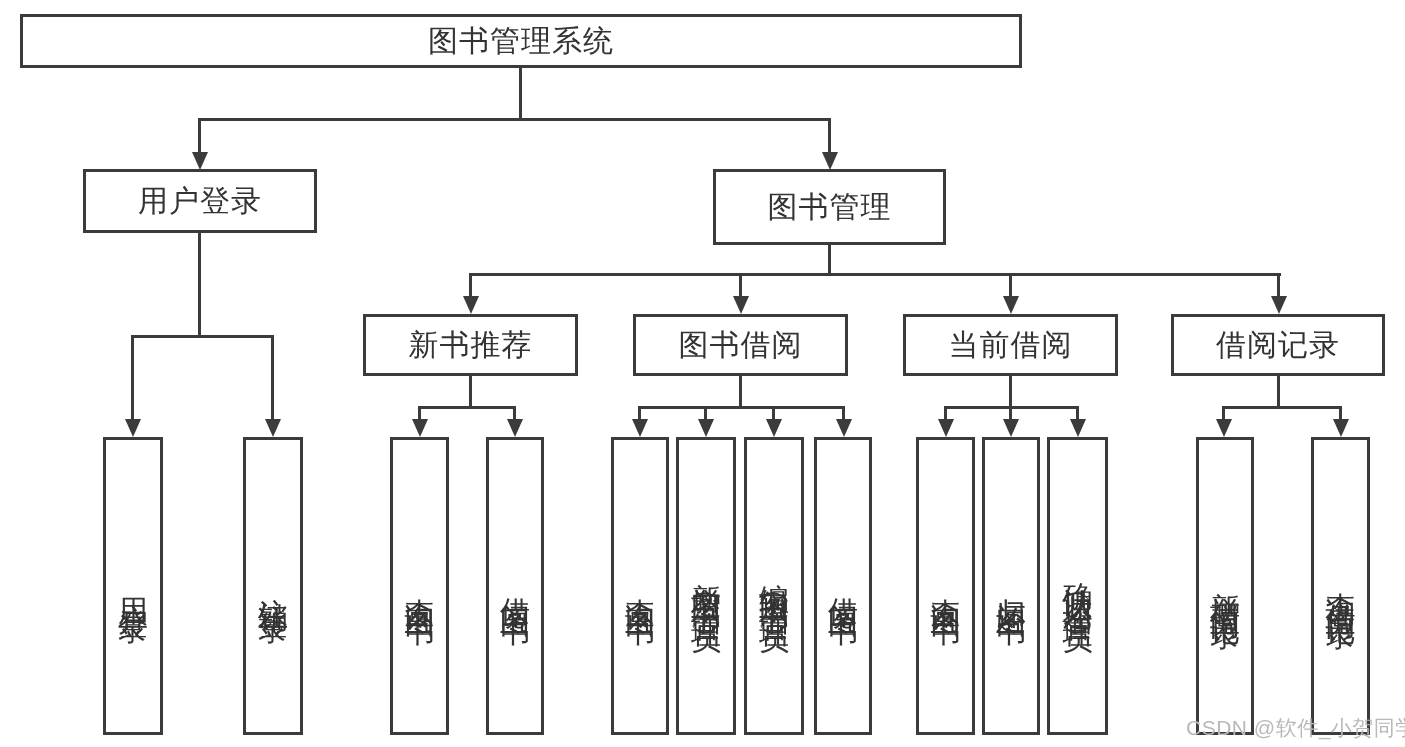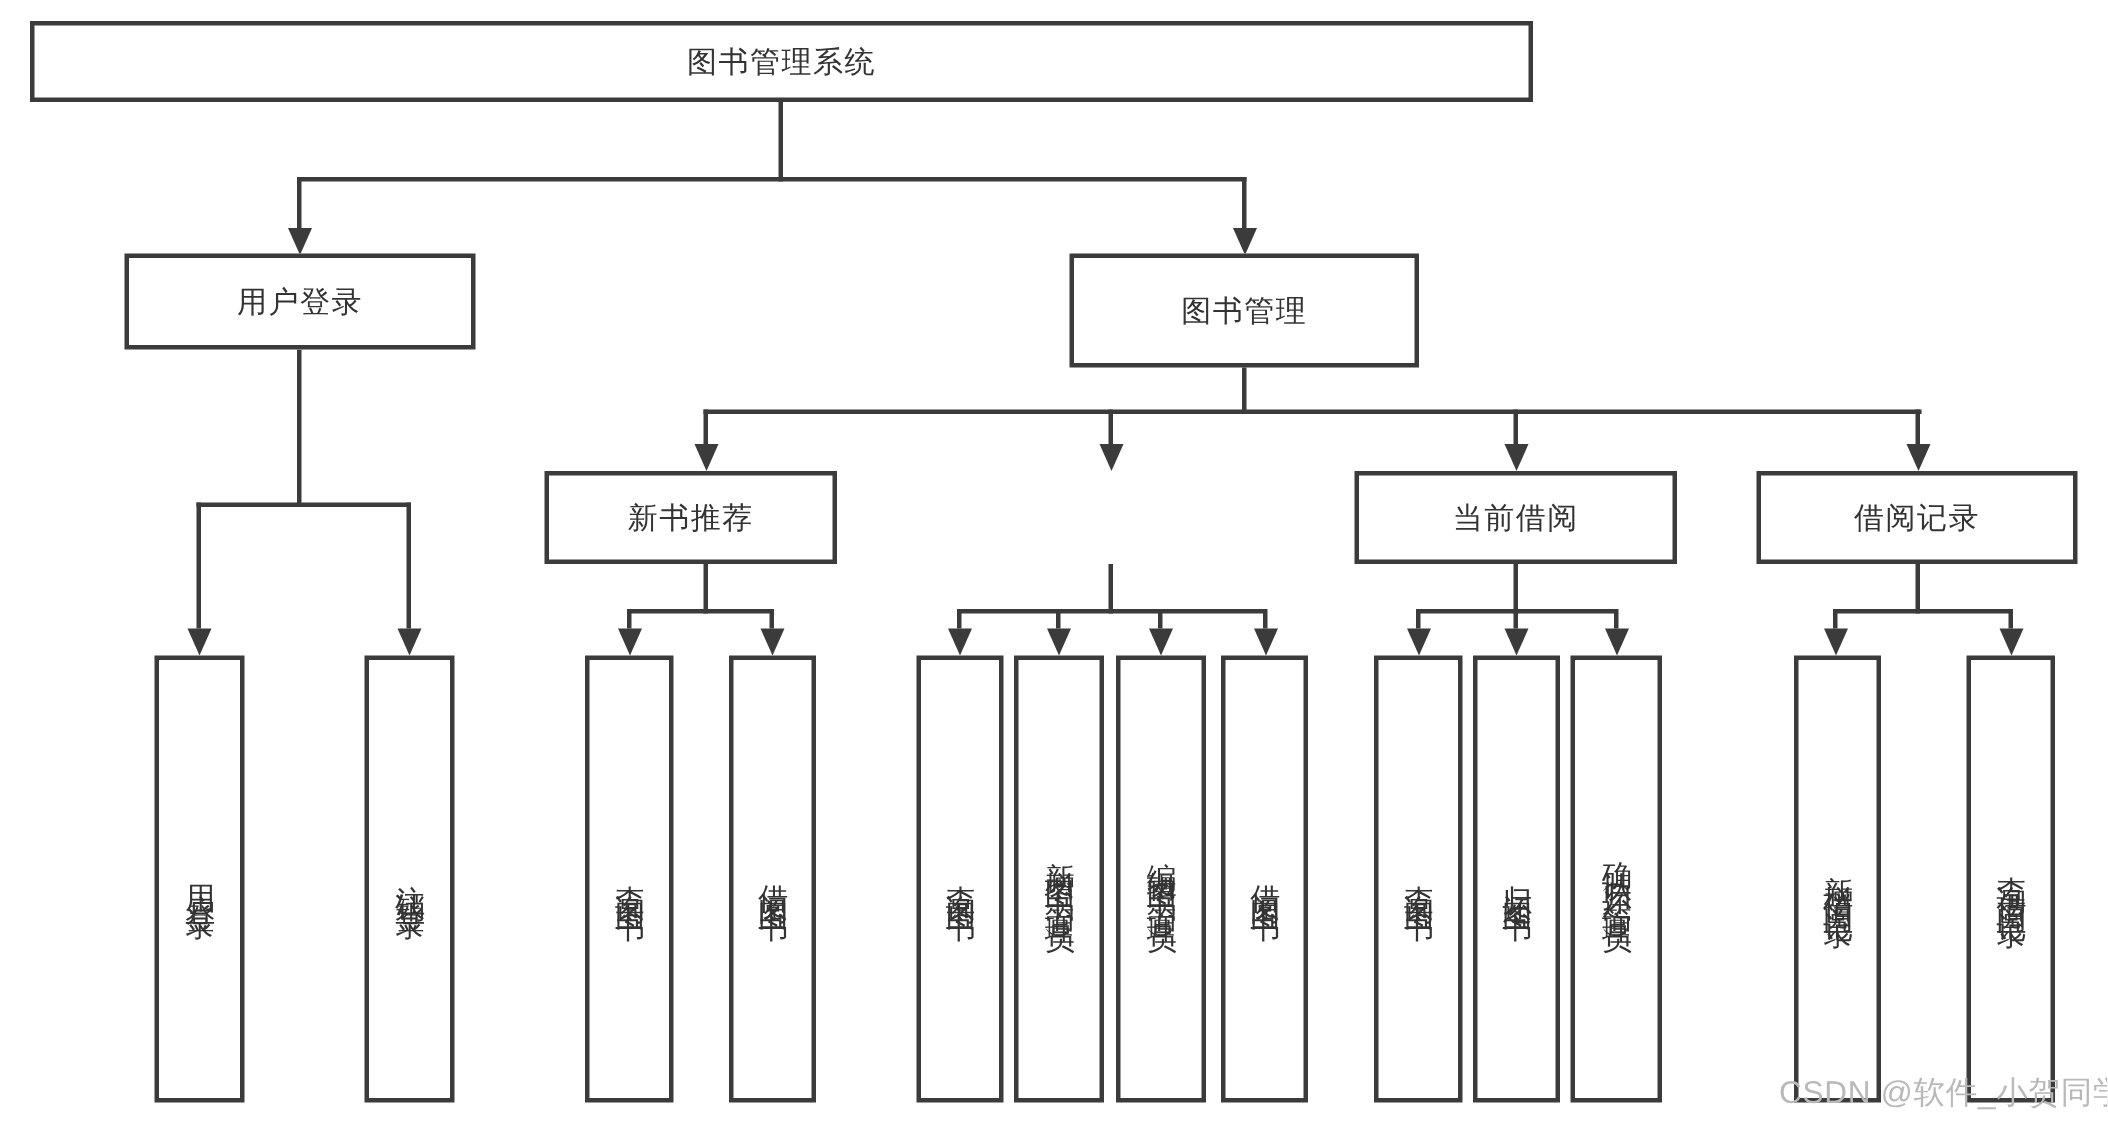--- a/index.html
+++ b/index.html
@@ -8,21 +8,21 @@
     background:var(--bg,#ffffff);
     font-family:"Liberation Sans","DejaVu Sans",sans-serif;
     color:var(--text,#333333);
     overflow:hidden;
   }
   .box {
     position:absolute; box-sizing:border-box;
     border:3px solid var(--line,#3b3b3b);
     background:#ffffff;
     display:flex; align-items:center; justify-content:center;
-    font-size:20px; letter-spacing:1px;
+    font-size:30px; letter-spacing:1px;
     z-index:2;
   }
   .vbox span {
     writing-mode:vertical-rl;   
     letter-spacing:6px; line-height:1;
   }
   .hline { position:absolute; height:3px; background:var(--line,#3b3b3b); z-index:1; }
   .vline { position:absolute; width:3px;  background:var(--line,#3b3b3b); z-index:1; }
   .arrow { position:absolute; width:3px;  background:var(--line,#3b3b3b); z-index:1; }
   .arrow::after {
@@ -63,22 +63,25 @@
   <div class="arrow" style="left:131px;top:335px;height:84px"></div>
   <div class="arrow" style="left:271px;top:335px;height:84px"></div>
 
   <div class="vline" style="left:828px;top:233px;height:43px"></div>
   <div class="hline" style="left:469px;top:273px;width:812px"></div>
   <div class="arrow" style="left:469px;top:273px;height:23px"></div>
   <div class="arrow" style="left:739px;top:273px;height:23px"></div>
   <div class="arrow" style="left:1009px;top:273px;height:23px"></div>
   <div class="arrow" style="left:1277px;top:273px;height:23px"></div>
 
-  <div class="box" style="left:363px;top:314px;width:195px;height:62px">
+  <div class="box" style="left:363px;top:314px;width:215px;height:62px">
     <span>新书推荐</span>
+  </div>
+  <div class="box" style="left:633px;top:314px;width:215px;height:62px">
+    <span>图书借阅</span>
   </div>
   <div class="box" style="left:1171px;top:314px;width:214px;height:62px">
     <span>借阅记录</span>
   </div>
   <div class="box" style="left:903px;top:314px;width:215px;height:62px">
     <span>当前借阅</span>
   </div>
 
   <div class="vline" style="left:469px;top:376px;height:33px"></div>
   <div class="hline" style="left:418px;top:406px;width:97px"></div>

